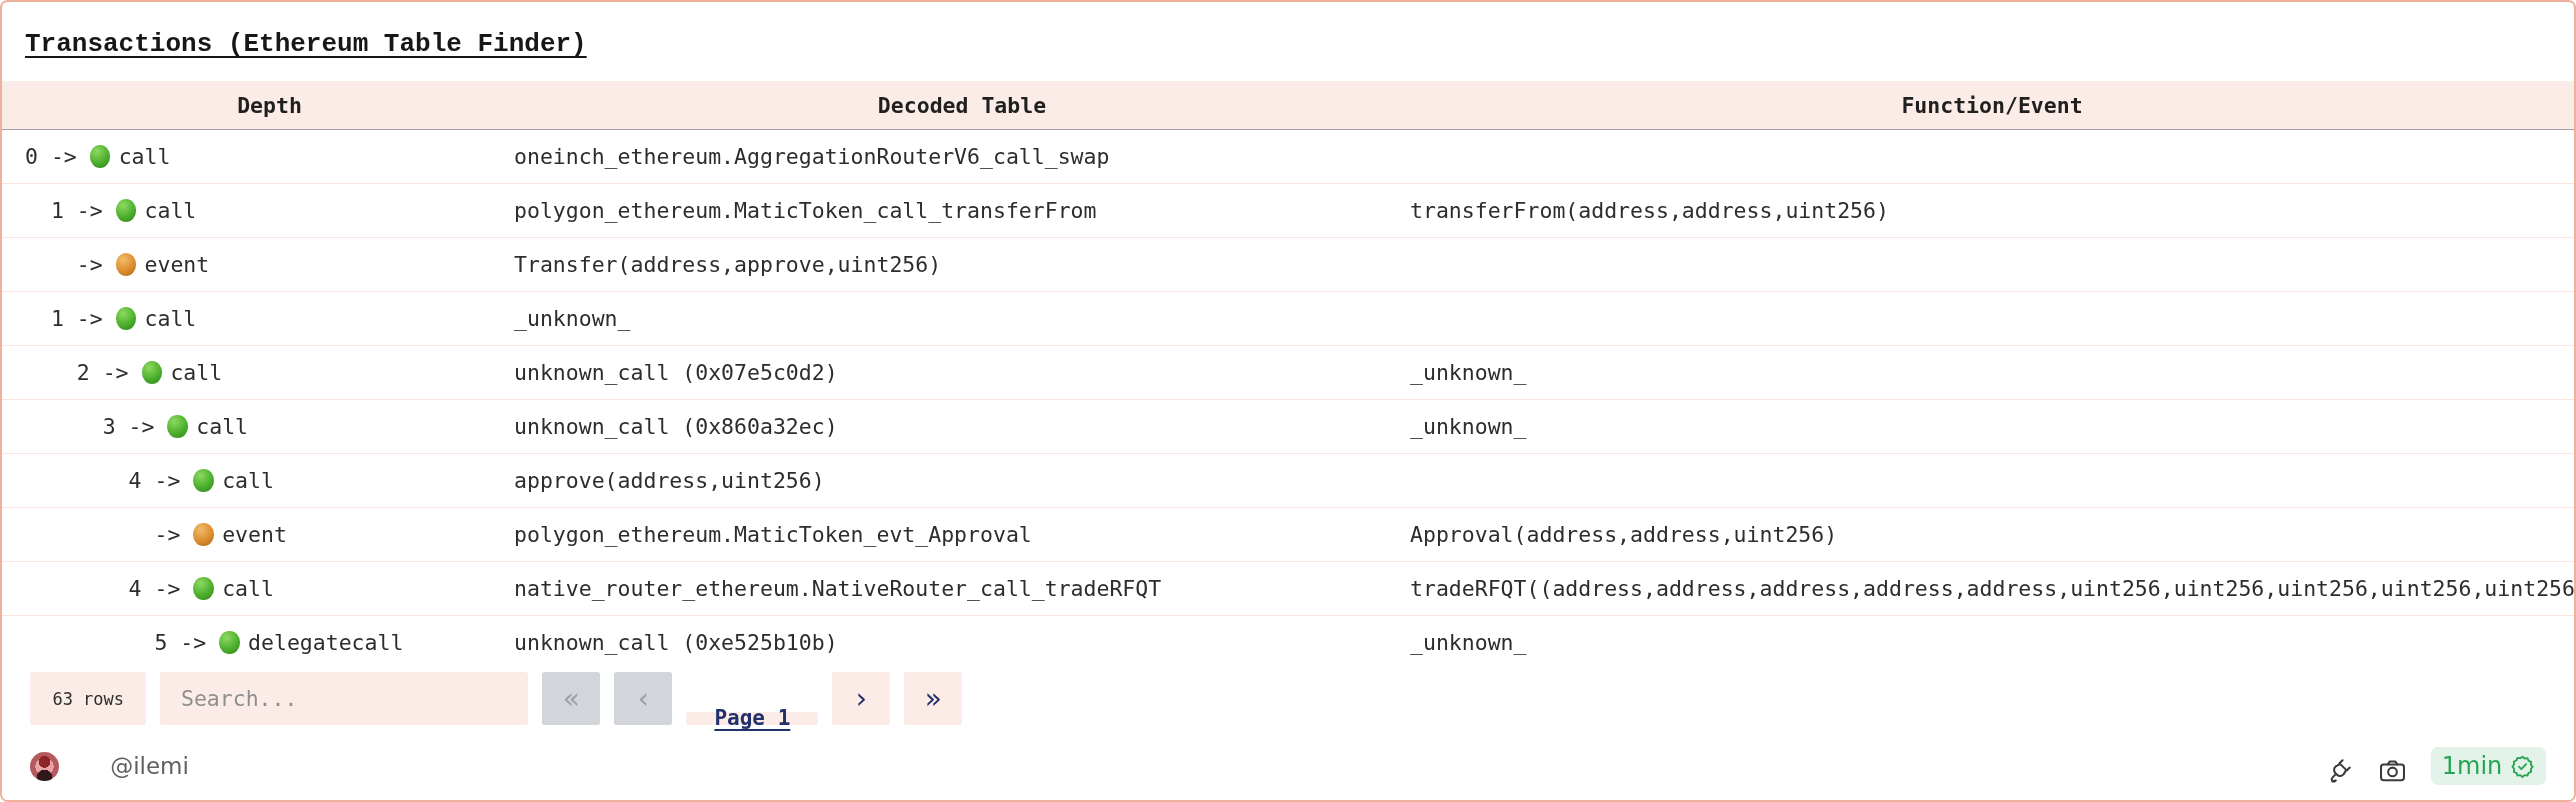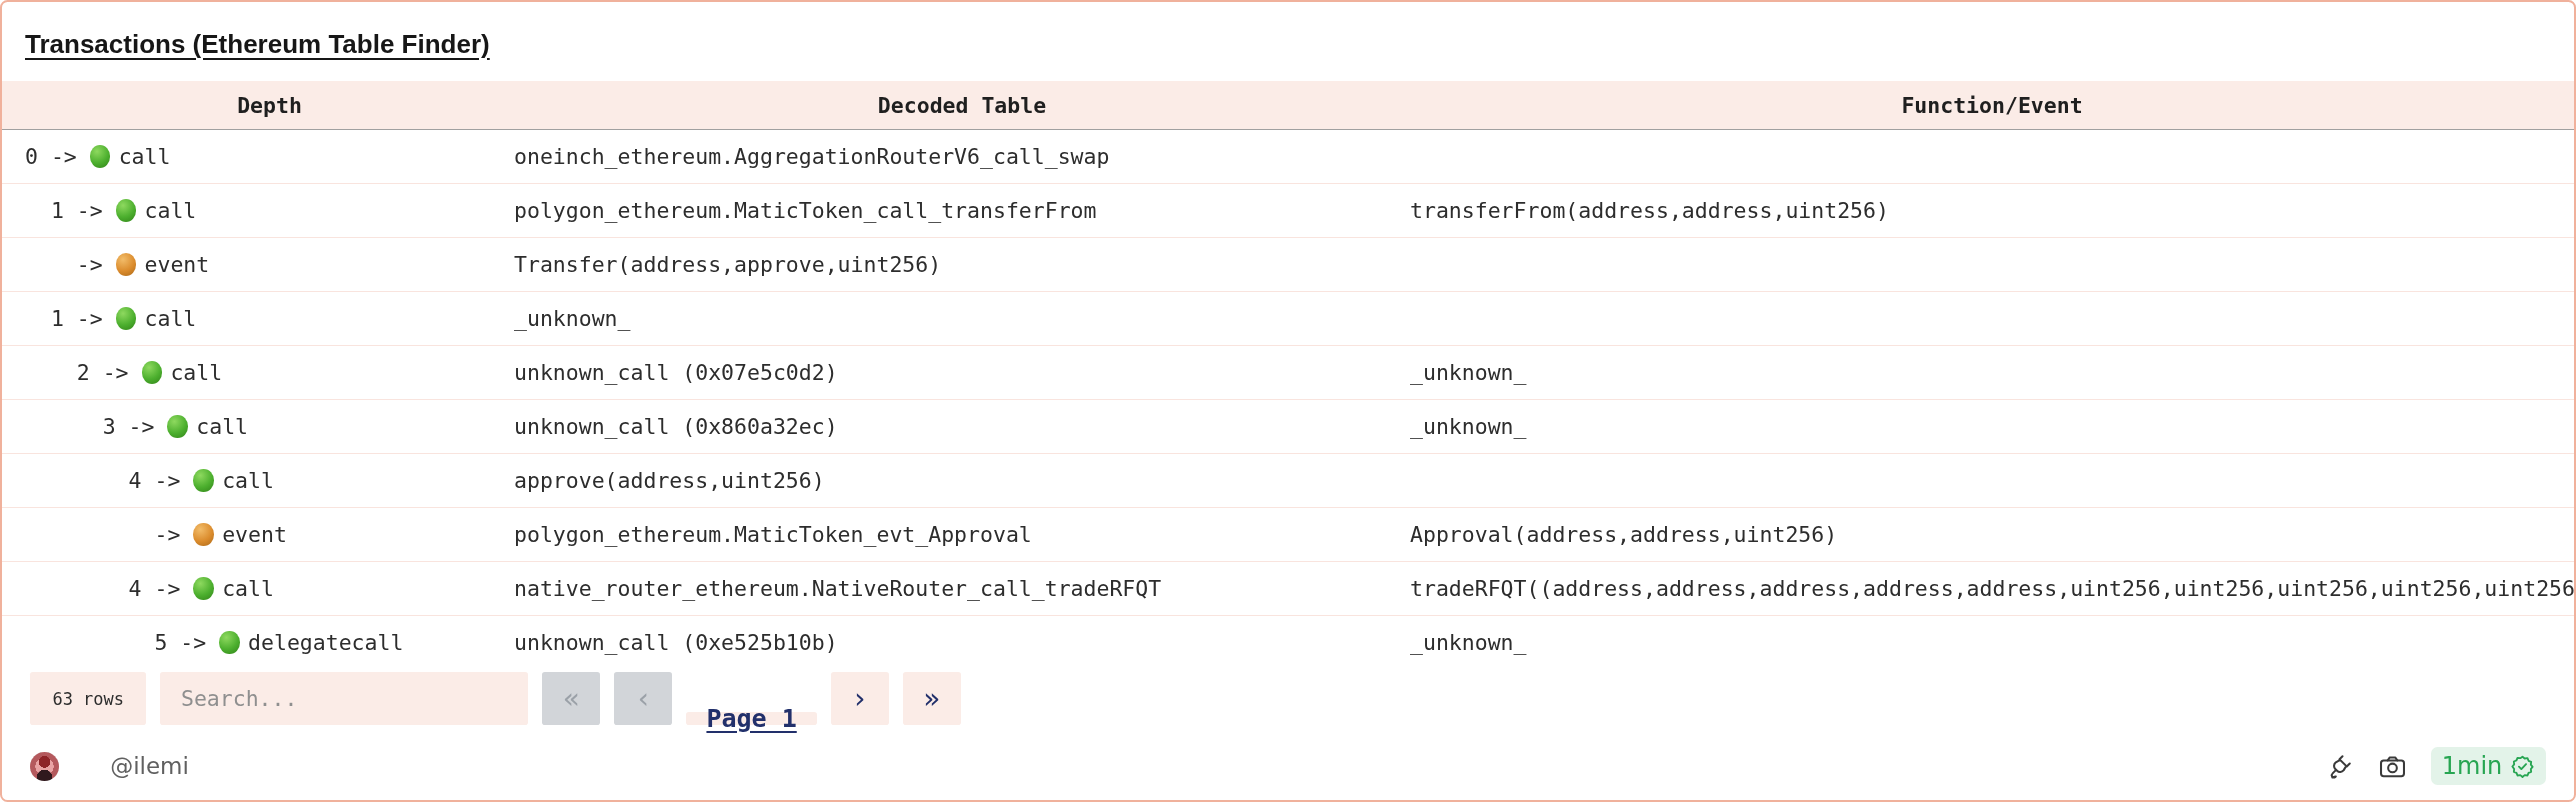--- a/index.html
+++ b/index.html
@@ -9,21 +9,21 @@
   .panel {
     width:2576px; height:802px;
     border:2.8px solid #f0b19c; border-radius:7.5px;
     background:#ffffff; overflow:hidden;
     display:flex; flex-direction:column;
   }
 
   
   .panel-header { height:79px; display:flex; align-items:center; padding:5.6px 23px 0 23px; flex:none; }
   .panel-title {
-    font-family:Liberation Sans, sans-serif;
+    font-family:Liberation Mono, monospace;
     font-size:26px; font-weight:700; color:#171717;
     text-decoration:underline; text-underline-offset:4.7px; text-decoration-thickness:1.9px;
     cursor:pointer;
   }
 
   
   .grid-row { display:grid; grid-template-columns:489px 896px 1fr; padding-left:23px; align-items:center; }
   .thead {
     height:49px; background:#fbece7; border-bottom:1.9px solid #a0a0a0; flex:none;
     font-size:21.5px; font-weight:600; color:#1f1f1f;text-align:center;
@@ -52,38 +52,38 @@
   }
   .search::placeholder { color:#8f8f8f; }
   .pg-btn {
     border:none; border-radius:2.8px; background:#fbece7; color:#22306b;
     width:58px; font-size:28px; line-height:1; cursor:pointer;
     display:flex; align-items:center; justify-content:center;
     font-family:"DejaVu Sans", sans-serif;
   }
   .pg-btn.disabled { background:#d2d5d9; color:#9ba1a8; cursor:default; }
   .pg-page {
-    width:auto; padding:0 20px; font-family:"DejaVu Sans Mono", monospace; font-size:25px;
+    width:auto; padding:0 28px; font-family:"DejaVu Sans Mono", monospace; font-size:21px;
     text-decoration:underline; text-underline-offset:3.7px; font-weight:600;margin-top:40px;
   }
 
   
   .status-bar { display:flex; align-items:center; padding:0 28px; margin-top:15px; height:52px; flex:none;gap:40px; }
   .avatar {
     width:29px; height:29px; border-radius:50%; flex:none; cursor:pointer;
     background:
       radial-gradient(circle at 50% 34%, #8e2428 0 24%, rgba(0,0,0,0) 25%),
       radial-gradient(circle at 50% 88%, #30191d 0 26%, rgba(0,0,0,0) 27%),
       radial-gradient(circle at 50% 50%, #e9a3a4 0 44%, #b4595d 45% 70%, #7c2d31 71%);
   }
   .user-handle {
     margin-left:11.2px; font-family:"DejaVu Sans", "Liberation Sans", sans-serif;
     font-size:23px; color:#606060; cursor:pointer;
   }
-  .status-right { margin-left:auto; display:flex; align-items:center; gap:24px; }
+  .status-right { margin-left:auto; display:flex; align-items:flex-end; gap:24px; }
   .icon-btn { background:none; border:none; cursor:pointer; display:flex; align-items:center; padding:0; }
   .refresh-badge {
     display:flex; align-items:center; gap:7.5px;
     background:#e3f3e9; border-radius:6.5px; padding:4.7px 11.2px; cursor:pointer;
     font-family:"DejaVu Sans", "Liberation Sans", sans-serif;
     font-size:24px; color:#27a552;
   }
 </style>
 </head>
 <body>

